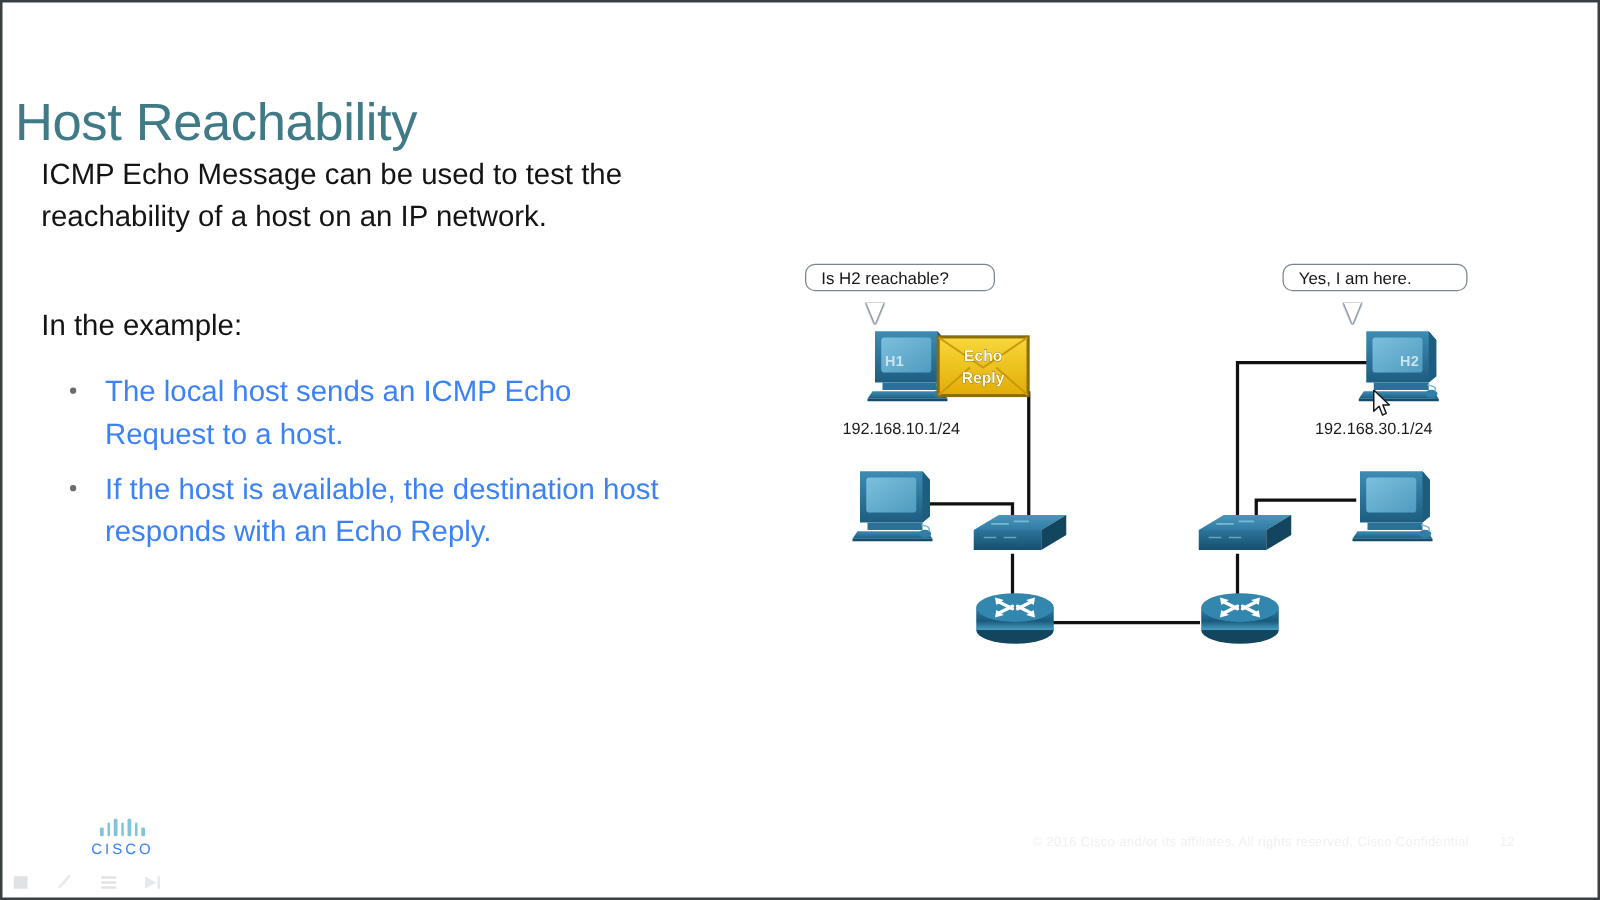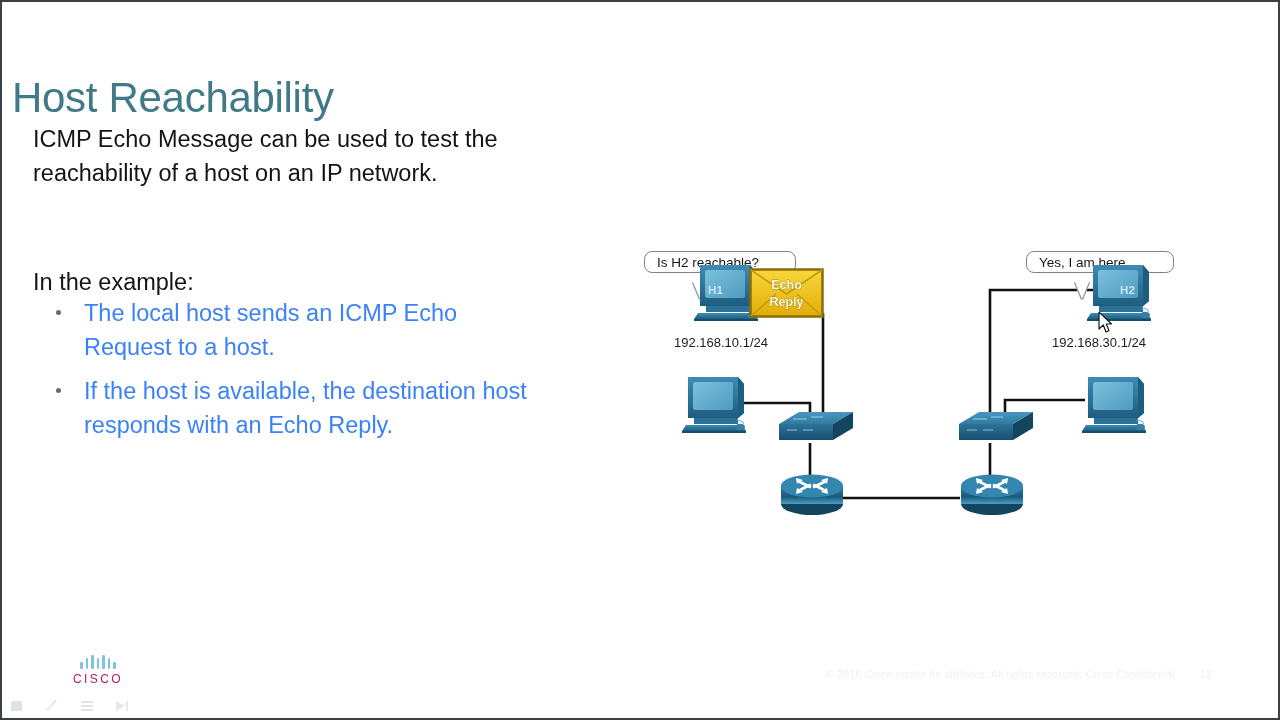--- a/index.html
+++ b/index.html
@@ -60,21 +60,20 @@
     font-size: 23.5px;
     line-height: 34px;
     color: #141414;
   }
   .example-lead {
     position: absolute;
     left: 33px; top: 243px;
     font-size: 23.5px;
     line-height: 34px;
     color: #141414;
-    margin-top: 22px;
   }
   .bullets {
     position: absolute;
     left: 50px; top: 296px;
     width: 500px;
   }
   .bullet {
     position: relative;
     padding-left: 34px;
     margin-bottom: 10px;
@@ -103,21 +102,20 @@
     box-sizing: border-box;
     border: 1.6px solid #7b8591;
     border-radius: 8px;
     background: #ffffff;
     font-size: 13.5px;
     color: #161616;
     display: flex;
     align-items: center;
     padding-left: 12px;
     height: 22px;
-    margin-top: 40px;
   }
   .callout .tail {
     position: absolute;
     left: 48px; top: 30px;
     width: 0; height: 0;
     border-left: 7px solid transparent;
     border-right: 7px solid transparent;
     border-top: 17px solid #ffffff;
     filter: drop-shadow(0 1px 0 #7b8591) drop-shadow(-1px 0 0 #9aa3ad) drop-shadow(1px 0 0 #9aa3ad);
   }
@@ -155,21 +153,21 @@
     position: absolute;
     left: 69px; top: 655px;
     width: 58px; height: 34px;
   }
   .cisco-bars { display: flex; align-items: flex-end; gap: 3px; height: 14px; justify-content: center; }
   .cisco-bars i { display: block; width: 2.5px; background: #7fc4d8; border-radius: 1px; }
   .cisco-word {
     text-align: center;
     font-size: 12px;
     letter-spacing: 2.4px;
-    color: #be185d;
+    color: #3b82f6;
     margin-top: 3px;
   }
   .copyright {
     position: absolute;
     left: 826px; top: 668px;
     font-size: 10.5px;
     color: #f0f0f0;
     letter-spacing: 0.25px;
     white-space: nowrap;
   }

